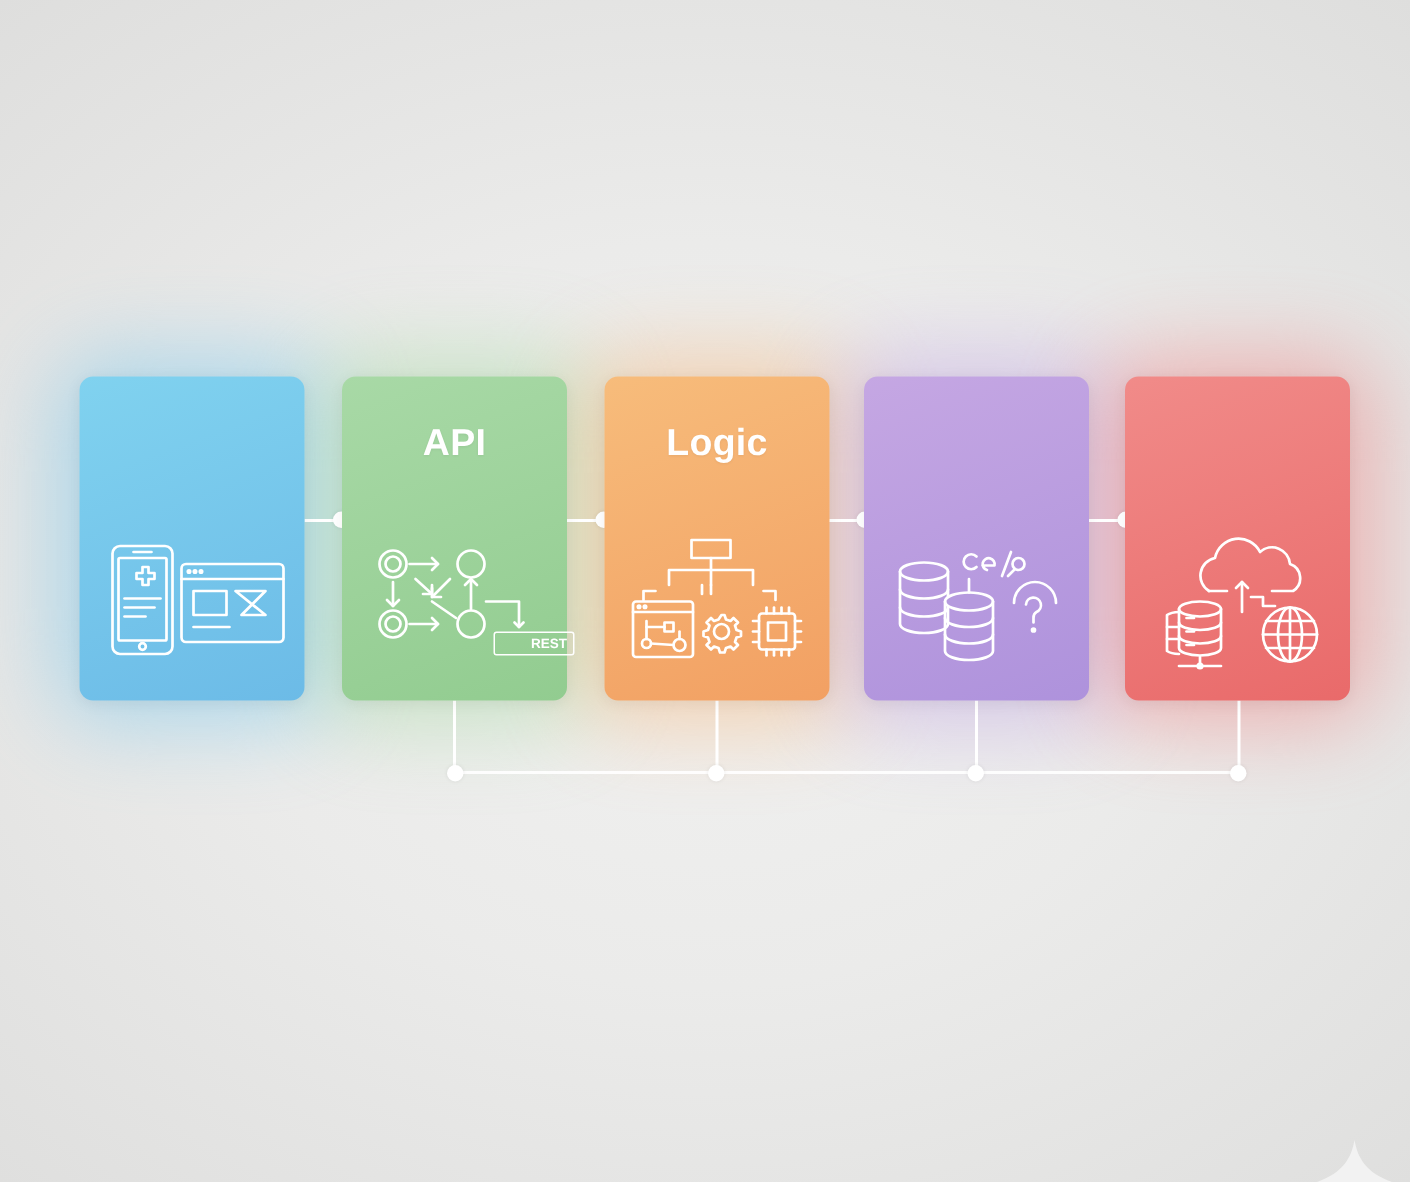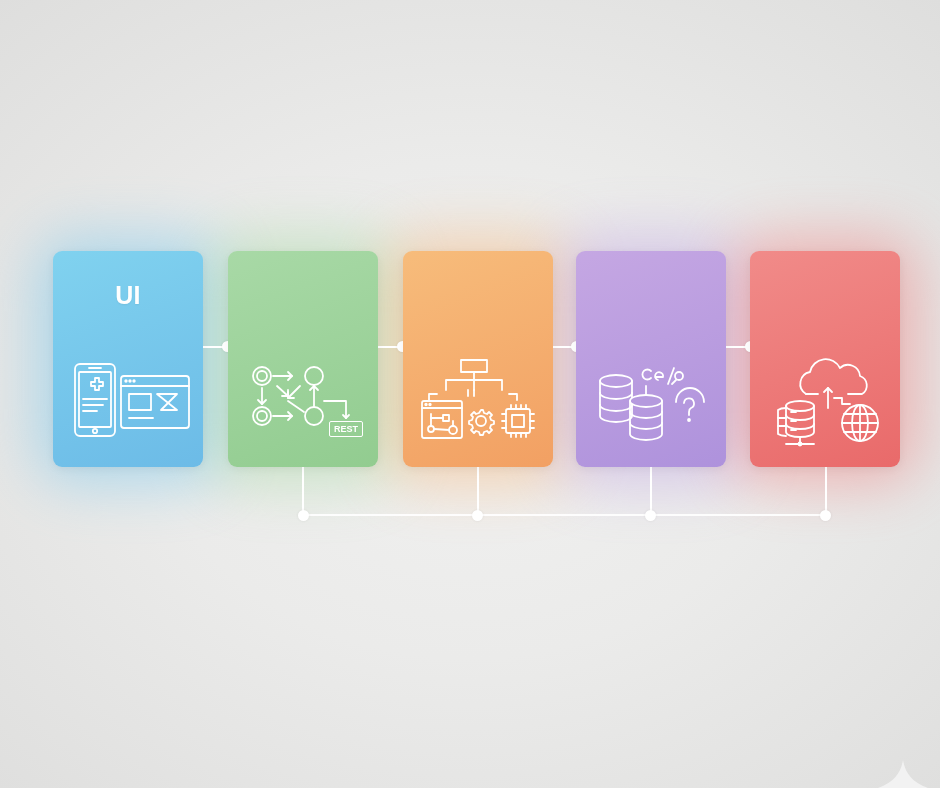--- a/index.html
+++ b/index.html
@@ -54,21 +54,20 @@
 <div class="conn-v" style="left:477px; top:467px; height:48px;"></div>
 <div class="conn-v" style="left:650px; top:467px; height:48px;"></div>
 <div class="conn-v" style="left:825px; top:467px; height:48px;"></div>
 <div class="conn-h" style="left:303px; top:514px; width:523px; opacity:0.9;"></div>
 <div class="dot" style="left:298px; top:510px;"></div>
 <div class="dot" style="left:472px; top:510px;"></div>
 <div class="dot" style="left:645px; top:510px;"></div>
 <div class="dot" style="left:820px; top:510px;"></div>
 
 <div class="card" style="left:53px; background:linear-gradient(160deg,#80d2ef 0%,#6cbbe7 100%);">
-  <div class="card-title">UI</div>
   <div class="card-icon">
     <svg viewBox="0 0 150 110" fill="none" stroke="#fff" stroke-width="1.8" stroke-linecap="round" stroke-linejoin="round">
       <rect x="22" y="18" width="40" height="72" rx="5"></rect>
       <rect x="26" y="26" width="32" height="55" rx="1"></rect>
       <line x1="36" y1="22" x2="48" y2="22"></line>
       <circle cx="42" cy="85" r="2.2"></circle>
       <path d="M38 36 h4 v-4 h4 v4 h4 v4 h-4 v4 h-4 v-4 h-4 z"></path>
       <line x1="30" y1="53" x2="54" y2="53"></line>
       <line x1="30" y1="59" x2="50" y2="59"></line>
       <line x1="30" y1="65" x2="44" y2="65"></line>
@@ -78,20 +77,21 @@
       <circle cx="77" cy="35" r="0.8" fill="#fff"></circle>
       <circle cx="81" cy="35" r="0.8" fill="#fff"></circle>
       <rect x="76" y="48" width="22" height="16"></rect>
       <path d="M104 48 L124 48 L108 64 L124 64 Z"></path>
       <line x1="76" y1="72" x2="100" y2="72"></line>
     </svg>
   </div>
 </div>
 
 <div class="card" style="left:228px; background:linear-gradient(160deg,#a8d9a6 0%,#92cc90 100%);">
+  <div class="card-title">API</div>
   <div class="card-icon">
     <svg viewBox="0 0 150 110" fill="none" stroke="#fff" stroke-width="1.8" stroke-linecap="round" stroke-linejoin="round">
       <circle cx="34" cy="30" r="9"></circle>
         <circle cx="34" cy="30" r="5"></circle>
       <line x1="45" y1="30" x2="64" y2="30"></line>
         <path d="M60 26 L64 30 L60 34"></path>
       <circle cx="86" cy="30" r="9"></circle>
       <line x1="34" y1="42" x2="34" y2="58"></line>
         <path d="M30 54 L34 58 L38 54"></path>
       <line x1="49" y1="40" x2="60" y2="50"></line>
@@ -102,27 +102,28 @@
       <circle cx="34" cy="70" r="9"></circle>
         <circle cx="34" cy="70" r="5"></circle>
       <line x1="45" y1="70" x2="64" y2="70"></line>
         <path d="M60 66 L64 70 L60 74"></path>
       <circle cx="86" cy="70" r="9"></circle>
       <line x1="86" y1="60" x2="86" y2="40"></line>
         <path d="M82 44 L86 40 L90 44"></path>
       <path d="M96 55 H118 V72"></path>
         <path d="M115 69 L118 72 L121 69"></path>
     </svg>
-    <div style="position:absolute; left:101px; top:75px; width:32px; height:14px; border:1.6px solid #fff; border-radius:2px; color:#fff; font-size:9px; font-weight:bold; text-align:center; line-height:14px;">
+    <div style="position:absolute; left:101px; top:75px; width:32px; height:14px; border:1.6px solid #fff; border-radius:2px; color:#fff; font-size:9px; font-weight:bold; text-align:center; line-height:14px;padding-left:20px;">
       <span>REST</span>
     </div>
   </div>
 </div>
 
 <div class="card" style="left:403px; background:linear-gradient(160deg,#f7bc7b 0%,#f2a063 100%);">
+  <div class="card-title">Logic</div>
   <div class="card-icon">
     <svg viewBox="0 0 150 110" fill="none" stroke="#fff" stroke-width="1.8" stroke-linecap="round" stroke-linejoin="round">
       <rect x="58" y="14" width="26" height="12"></rect>
       <line x1="71" y1="26" x2="71" y2="34"></line>
       <path d="M43 44 V34 H99 V44"></path>
       <line x1="71" y1="34" x2="71" y2="44"></line>
       <path d="M26 54 V48 H34"></path>
       <path d="M106 48 H114 V54"></path>
       <line x1="71" y1="44" x2="71" y2="50"></line>
         <line x1="65" y1="44" x2="65" y2="50"></line>

